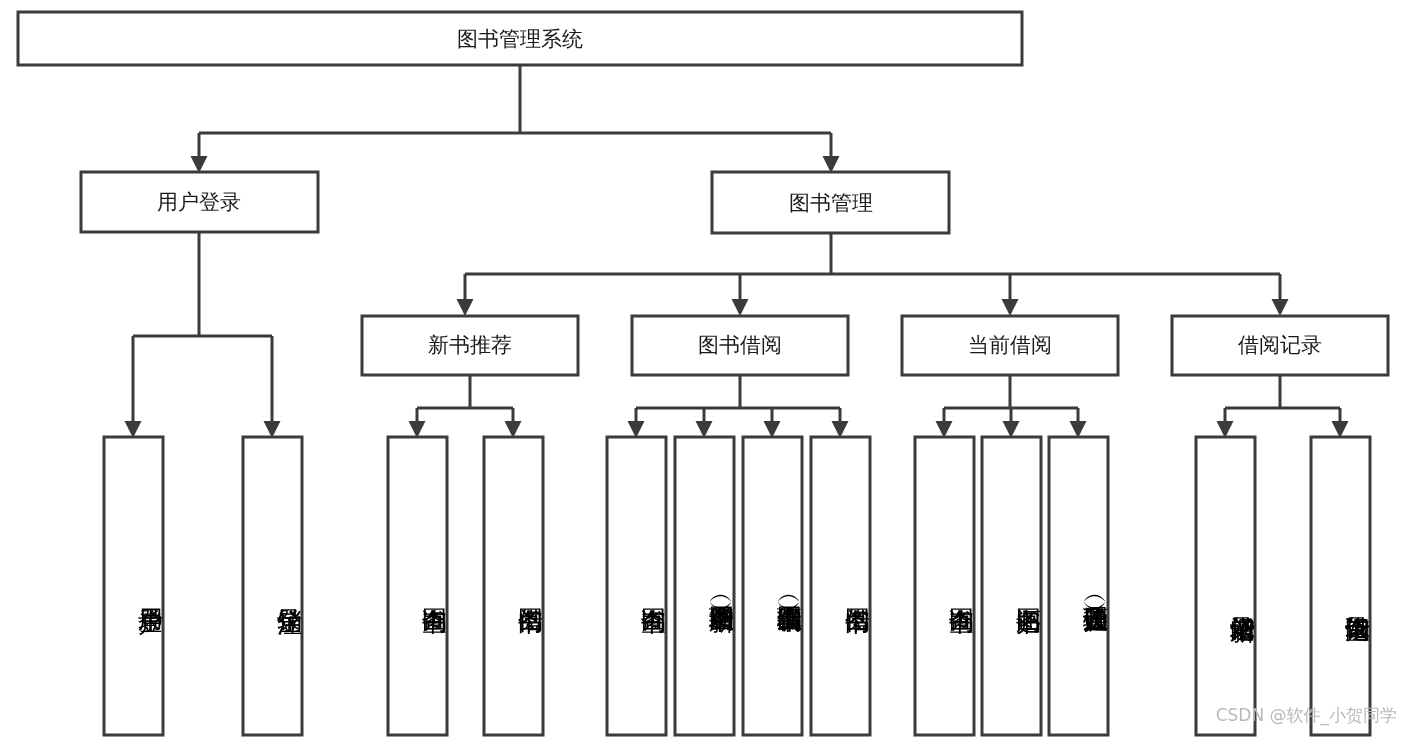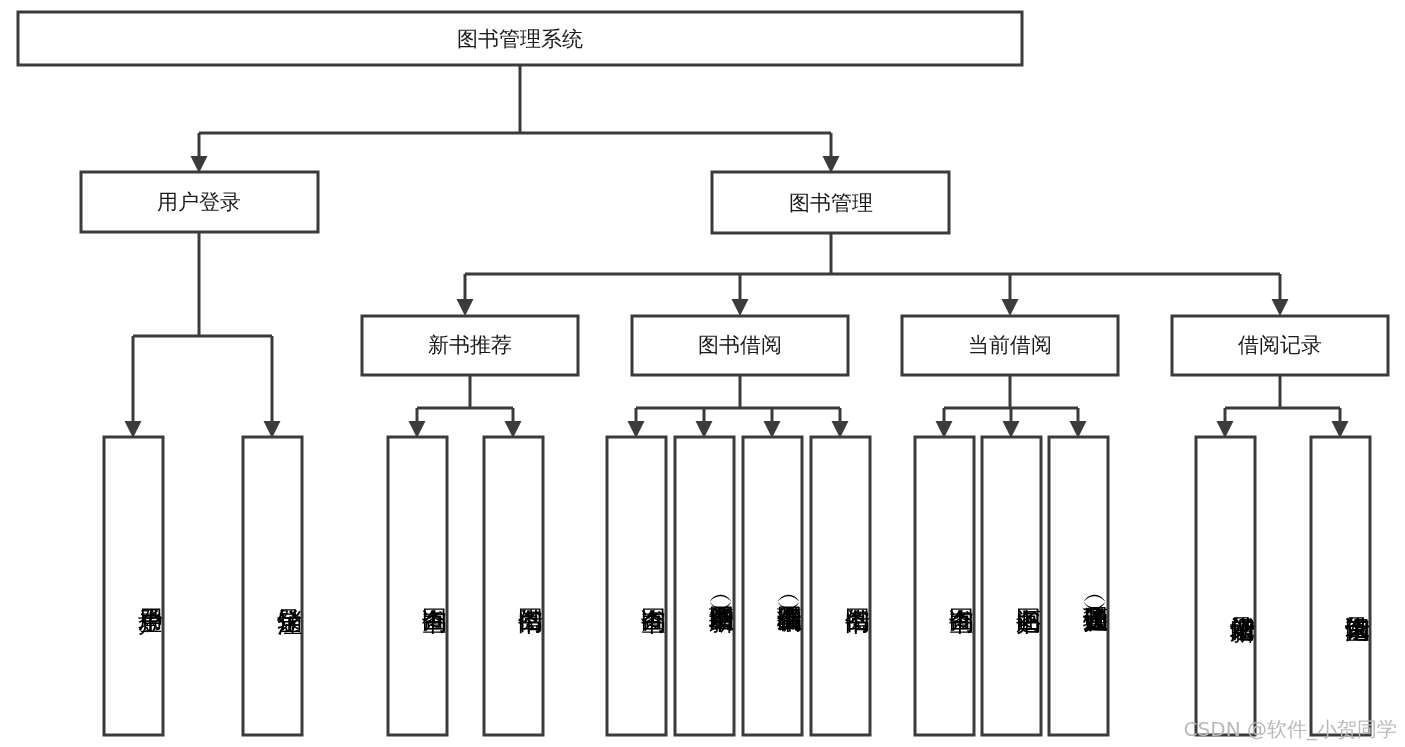--- a/index.html
+++ b/index.html
@@ -56,23 +56,23 @@
     white-space: nowrap;
   }
   .vlabel-wrap {
     box-sizing: border-box;
     overflow: visible;
     padding-top: 6px;
   }
   .watermark {
     position: absolute;
     right: 8px;
-    bottom: 4px;
+    bottom: 20px;
     font-family: "DejaVu Sans", "Liberation Sans", sans-serif;
-    font-size: 20px;
+    font-size: 17px;
     color: #b9b9b9;
     white-space: nowrap;
     user-select: none;
   }
 </style>
 </head>
 <body>
 
 <svg id="diagram" viewBox="0 0 1405 747" xmlns="http://www.w3.org/2000/svg">
 

